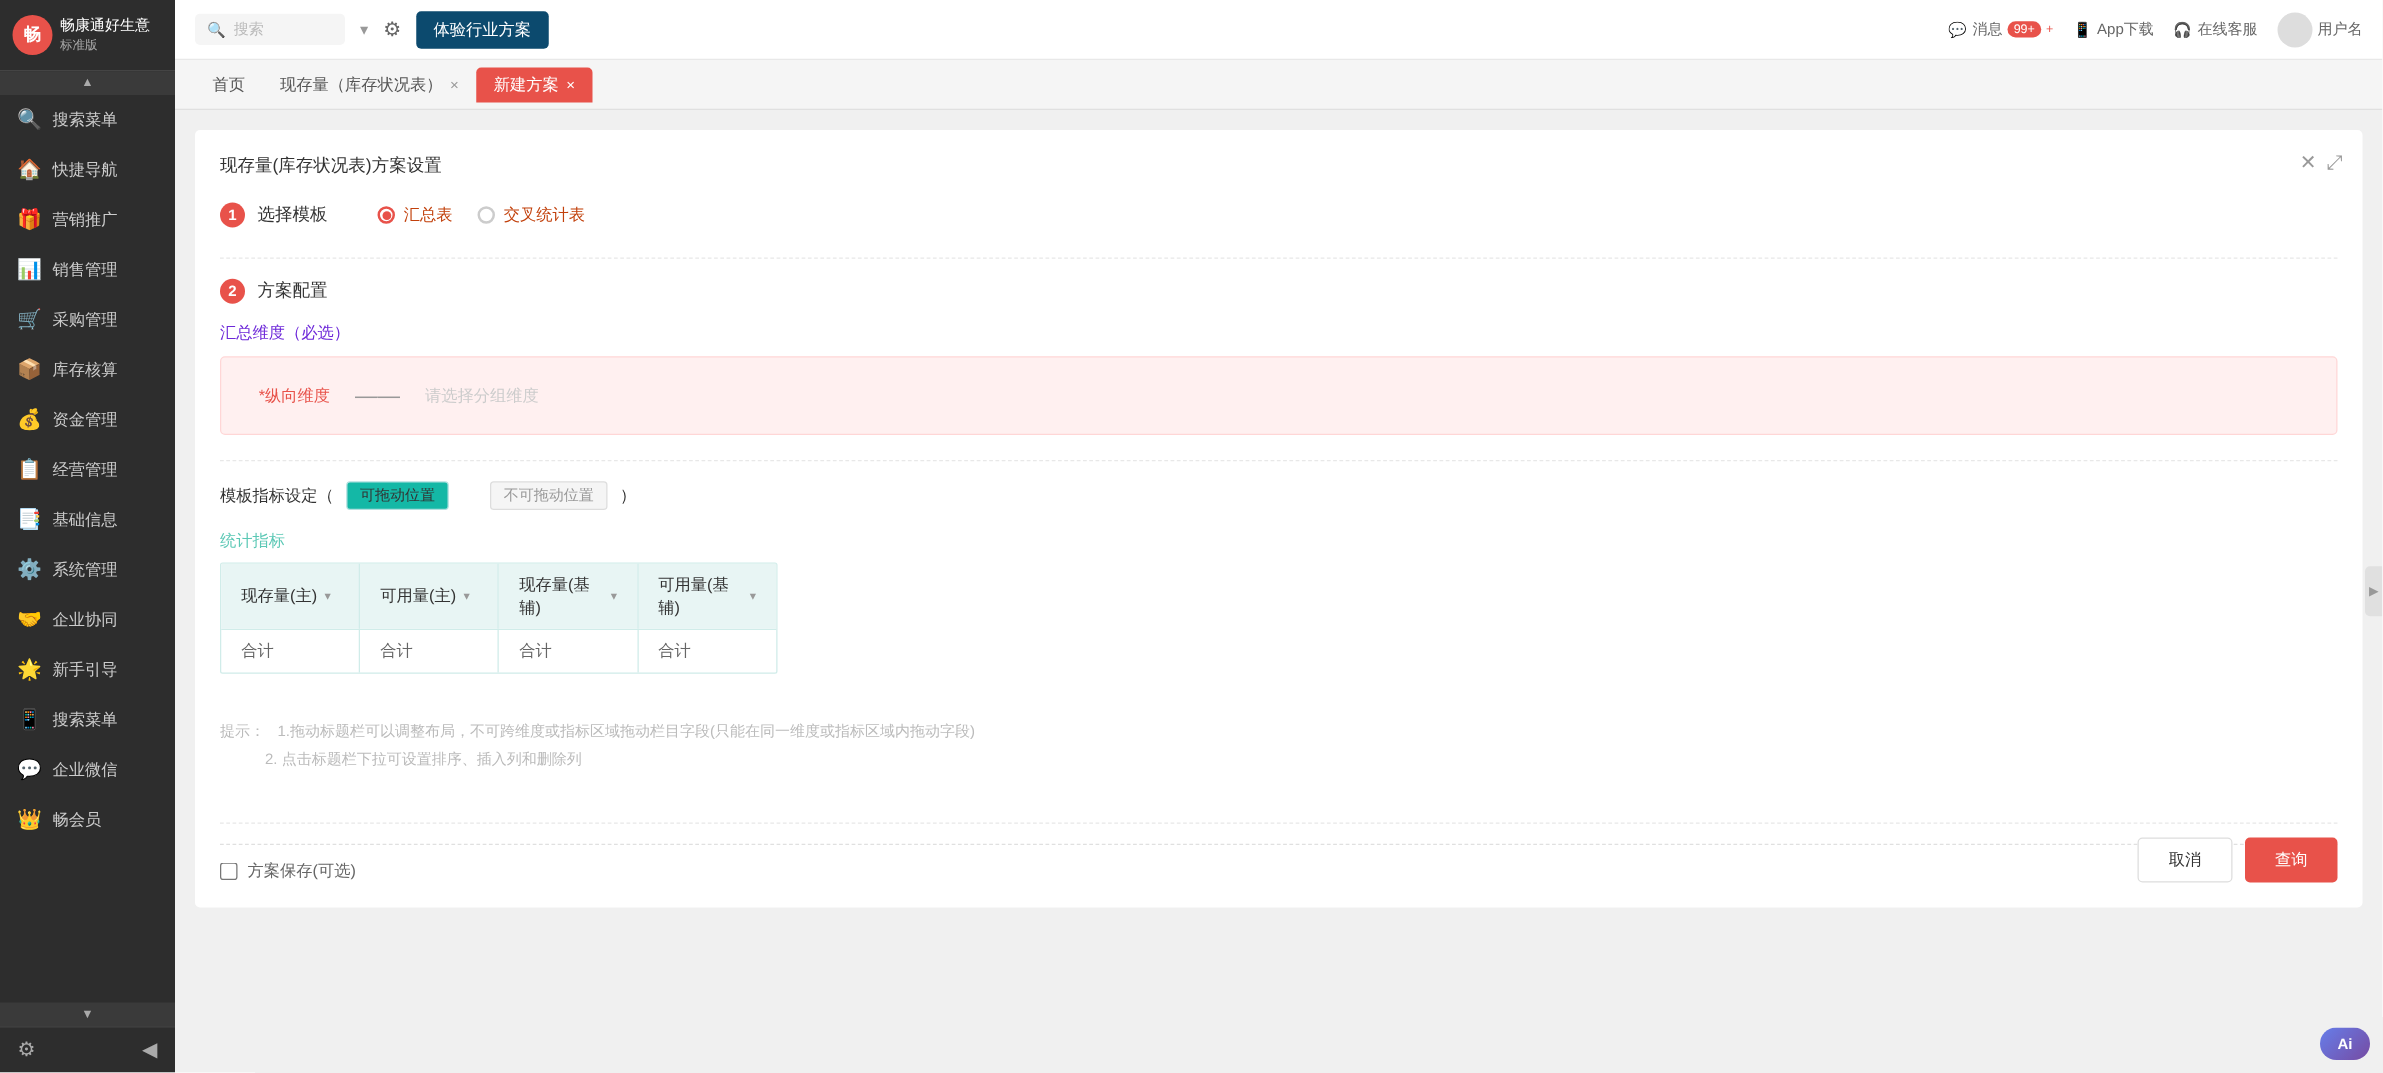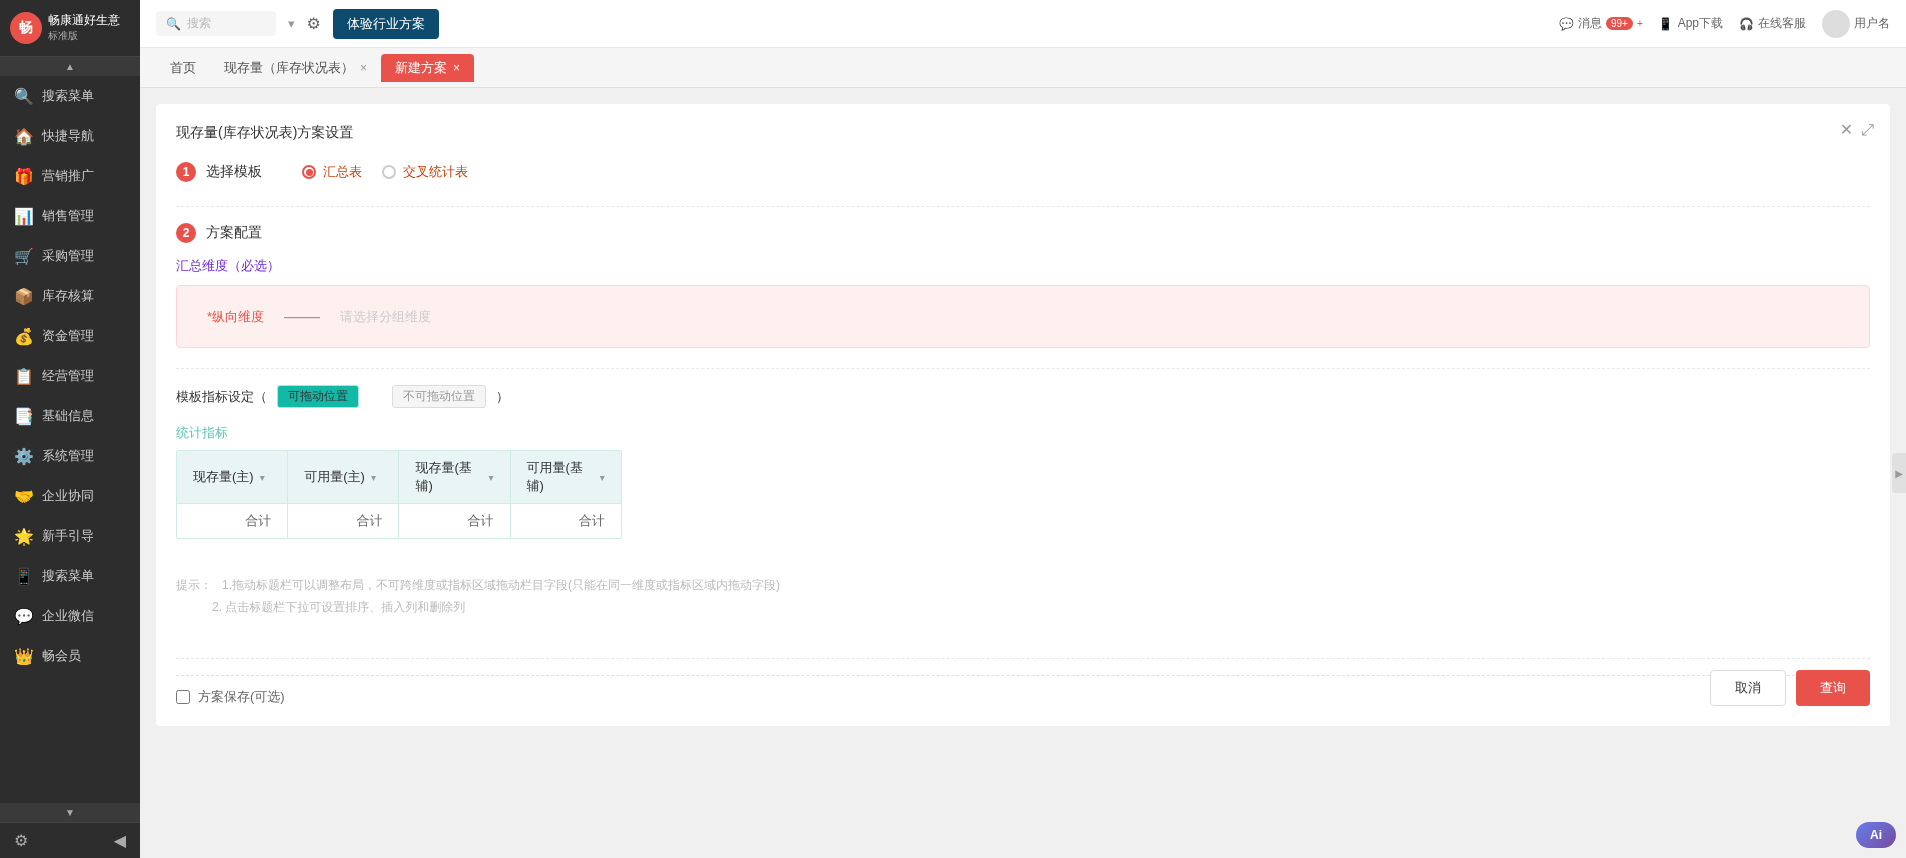--- a/index.html
+++ b/index.html
@@ -166,21 +166,21 @@
     .th-row { display: flex; border-bottom: 1px solid #d0ece9; }
     .th-cell {
       flex: 1; background: #e8f5f4; border-right: 1px solid #d0ece9;
       padding: 8px 16px; font-size: 13px; color: #333;
       display: flex; align-items: center; gap: 6px;
     }
     .th-cell:last-child { border-right: none; }
     .td-row { display: flex; }
     .td-cell {
       flex: 1; border-right: 1px solid #d0ece9; padding: 8px 16px;
-      text-align: right; font-size: 13px; color: #666;
+      text-align: left; font-size: 13px; color: #666;
     }
     .td-cell:last-child { border-right: none; }
     .table-wrapper {
       border: 1px solid #d0ece9; border-radius: 2px;
       display: inline-block; margin-bottom: 20px;
     }
     .chevron-icon { font-size: 10px; color: #999; }
 
     
     .tips-section { font-size: 12px; color: #bbb; margin-top: 16px; line-height: 1.8; }

